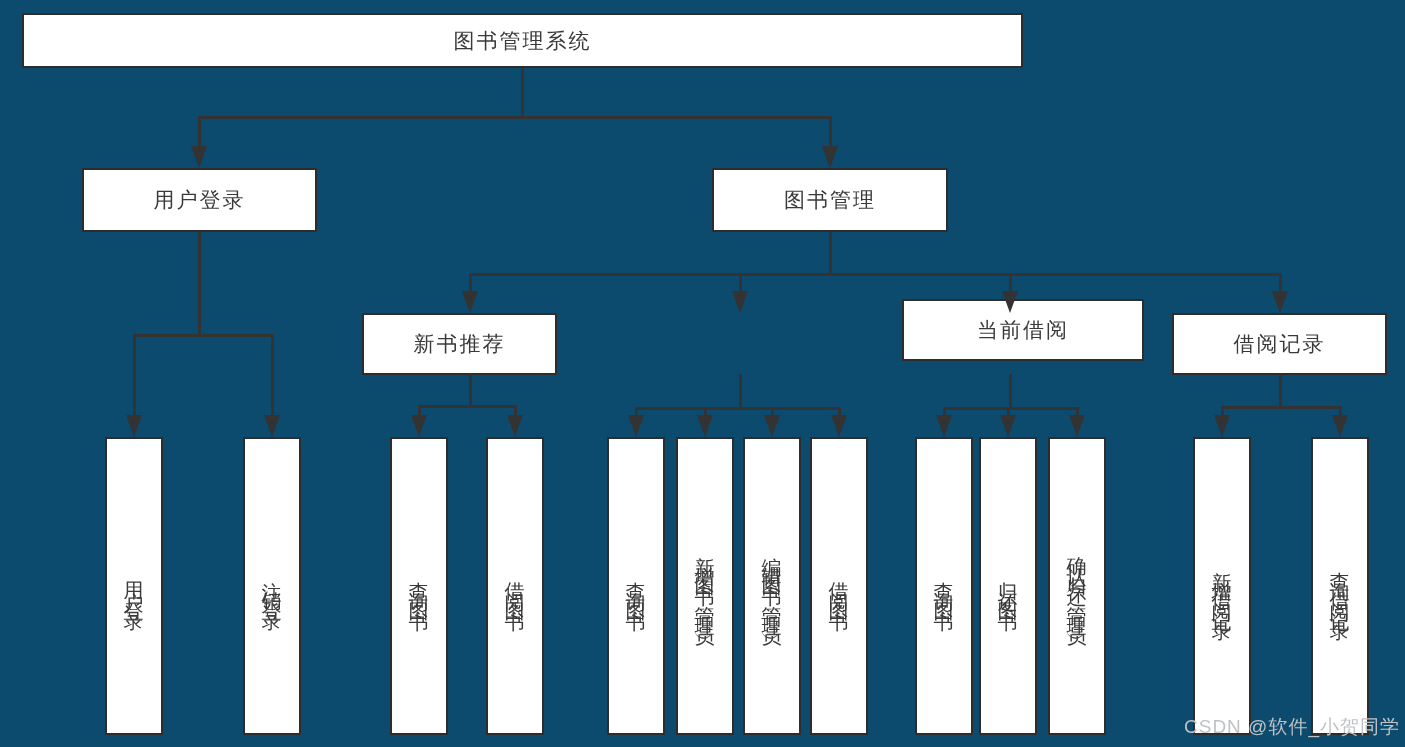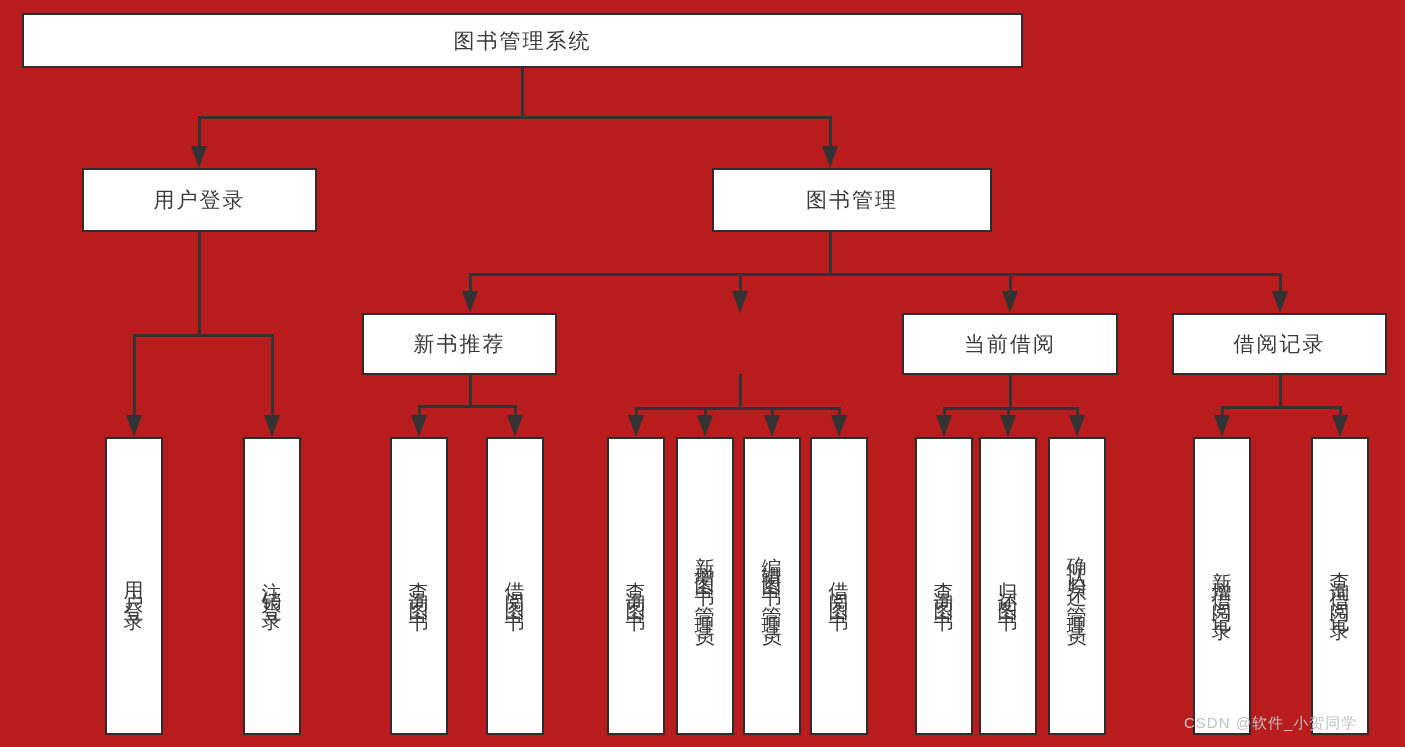--- a/index.html
+++ b/index.html
@@ -1,61 +1,61 @@
 <!DOCTYPE html>
 <html><head>
 <meta charset="utf-8">
 <style>
   html,body{margin:0;padding:0;background:#fff;}
   .canvas{
-    position:relative;width:1405px;height:747px;background:#b91c1c;overflow:hidden;
+    position:relative;width:1405px;height:747px;background:#0c4a6e;overflow:hidden;
     font-family:"Liberation Sans","DejaVu Sans",sans-serif;
   }
   .node{
     position:absolute;box-sizing:border-box;background:#fff;
     border:2.5px solid #2d2d2d;display:flex;align-items:center;justify-content:center;
     color:#3a3a3a;
   }
   .hnode{font-size:21px;letter-spacing:2px;}
   .leaf span{
     writing-mode:vertical-rl;text-orientation:mixed;
     font-size:20px;letter-spacing:10px;color:#3a3a3a;line-height:1;
   }
   .hline{position:absolute;height:3px;background:#333;}
   .vline{position:absolute;width:3px;background:#333;}
   .arrow{
     position:absolute;width:0;height:0;
     border-left:8px solid transparent;border-right:8px solid transparent;
     border-top:22px solid #333;
   }
   .watermark{
-    position:absolute;left:1184px;top:714px;font-size:15px;
+    position:absolute;left:1184px;top:714px;font-size:19px;
     color:#bfc2c5;letter-spacing:1px;white-space:nowrap;
   }
 </style>
 </head>
 <body>
 
 <div class="canvas">
 
   <div class="node hnode" style="left:22px;top:13px;width:1001px;height:55px">
     <span>图书管理系统</span>
   </div>
 
   <div class="node hnode" style="left:82px;top:168px;width:235px;height:64px">
     <span>用户登录</span>
   </div>
-  <div class="node hnode" style="left:712px;top:168px;width:280px;height:64px">
+  <div class="node hnode" style="left:712px;top:168px;width:236px;height:64px">
     <span>图书管理</span>
   </div>
 
   <div class="node hnode" style="left:362px;top:313px;width:195px;height:62px">
     <span>新书推荐</span>
   </div>
-  <div class="node hnode" style="left:902px;top:313px;width:216px;height:62px">
+  <div class="node hnode" style="left:902px;top:299px;width:242px;height:62px">
     <span>当前借阅</span>
   </div>
   <div class="node hnode" style="left:1172px;top:313px;width:215px;height:62px">
     <span>借阅记录</span>
   </div>
 
   <div class="node leaf" style="left:105px;top:437px;width:58px;height:298px">
     <span>用户登录</span>
     </div>
   <div class="node leaf" style="left:243px;top:437px;width:58px;height:298px">

